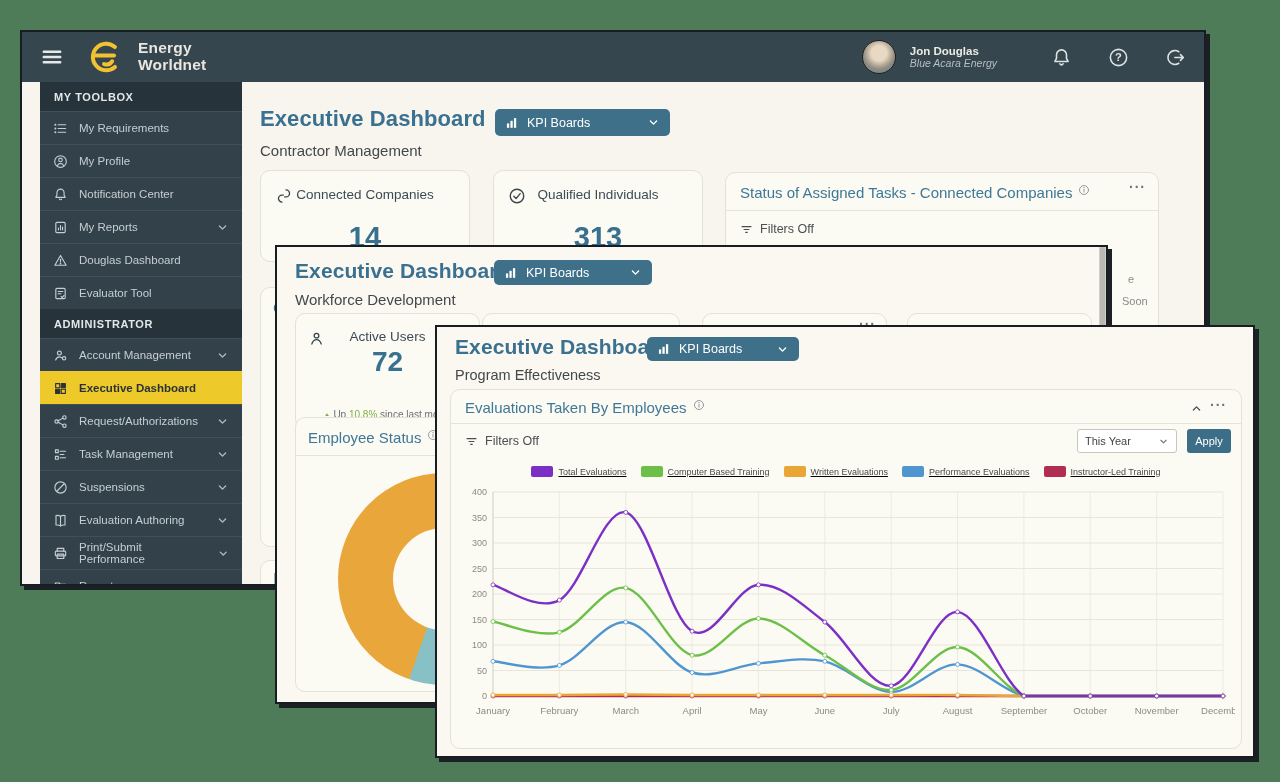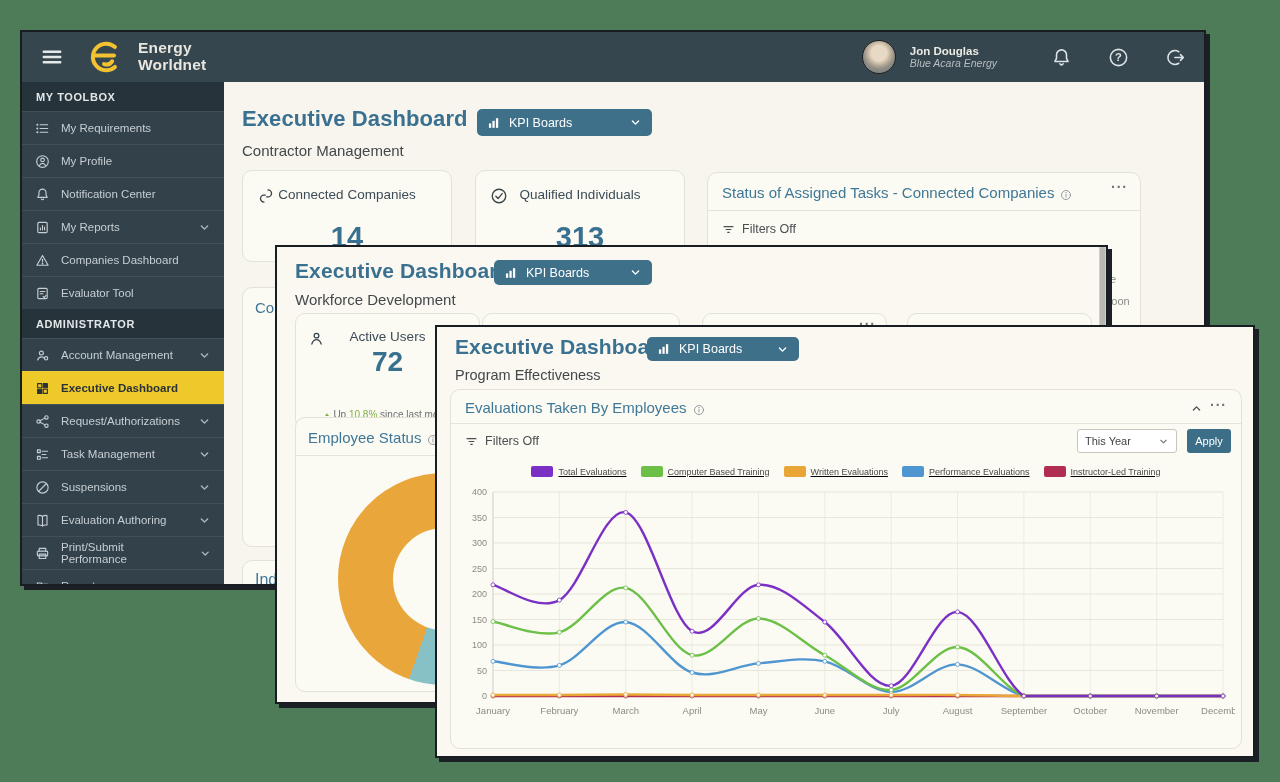--- a/index.html
+++ b/index.html
@@ -17,38 +17,38 @@
   .logo { width:38px; height:38px; margin-left:8px; }
   .brand { color:#e9e6df; font-size:15.5px; font-weight:700; line-height:1.08; letter-spacing:.2px; }
   .grow { flex:1; }
   .avatar { width:34px; height:34px; border-radius:50%; background:radial-gradient(circle at 50% 38%, #e8d9c4 0 30%, #b8ab97 48%, #8e8d86 62%, #6d7b78 100%); border:1px solid #222; }
   .userbox { margin-right:18px; }
   .uname { color:#eceae3; font-size:11.5px; font-weight:700; }
   .ucomp { color:#b6bec2; font-size:10.5px; font-style:italic; }
   .hicon { color:#dde2e4; width:21px; height:21px; display:inline-flex; margin-left:22px; cursor:pointer; }
 
   
-  .w1body { display:flex; height:504px; }
+  .w1body { display:flex; height:504px;padding-left:18px; }
   .sidebar { width:202px; background:#33424a; overflow:hidden; flex:none; }
   .sect { background:#26333a; color:#e2e7e9; font-size:11px; font-weight:700; letter-spacing:.6px; padding:9px 14px 8px; }
   .sitem { height:33px; display:flex; align-items:center; gap:11px; padding:0 13px; color:#c6ced3; font-size:11.5px; border-top:1px solid rgba(255,255,255,.07); cursor:pointer; }
   .sitem:first-of-type { border-top:none; }
   .sitem .i16 { width:15px; height:15px; flex:none; display:inline-flex; }
   .sitem .chev { margin-left:auto; width:13px; height:13px; display:inline-flex; opacity:.85; }
   .sitem.active { background:#edc92a; color:#2b3237; font-weight:700; }
 
   
   .bmain { position:relative; flex:1; background:#f7f5ee; }
   .btitle { font-size:22px; font-weight:800; color:#3a7090; letter-spacing:.1px; }
   .bsub { font-size:15px; color:#43484c; }
   .kpibtn { position:absolute; display:flex; align-items:center; gap:8px; background:#3e7089; color:#fff; border-radius:5px; padding:0 10px; font-size:12.5px; cursor:pointer; }
   .kpibtn .i16 { width:14px; height:14px; display:inline-flex; }
   .kpibtn .chev { margin-left:auto; width:13px; height:13px; display:inline-flex; }
   .card { position:absolute; background:#fbfaf3; border:1px solid #e4e1d5; border-radius:10px; }
-  .ctitle { font-size:15px; color:#3f7897; display:flex; align-items:flex-end; gap:6px; }
+  .ctitle { font-size:15px; color:#3f7897; display:flex; align-items:flex-start; gap:6px; }
   .cinfo { width:12px; height:12px; display:inline-flex; color:#8b9196; }
   .cdots { position:absolute; color:#6d7276; font-size:14px; font-weight:700; letter-spacing:1px; cursor:pointer; }
   .divider { position:absolute; left:0; right:0; height:1px; background:#e6e3d7; }
   .filters { position:absolute; display:flex; align-items:center; gap:7px; font-size:12.5px; color:#4a4f52; }
   .filters .i16 { width:13px; height:13px; display:inline-flex; color:#4a4f52; }
 
   .kpicard { width:210px; height:92px; background:#fbfaf3; border:1px solid #e4e1d5; border-radius:10px; position:relative; flex:none; }
   .kpicard .i16 { position:absolute; left:14px; top:16px; width:18px; height:18px; color:#39444b; }
   .kpilabel { text-align:center; margin-top:16px; font-size:13.5px; color:#3b4c57; }
   .kpival { text-align:center; margin-top:19px; font-size:29px; font-weight:800; color:#38708f; }
@@ -170,21 +170,21 @@
           </span>
         </div>
         <div class="sitem">
           <span class="i16">
             <svg viewBox="0 0 16 16" width="100%" height="100%" fill="none" stroke="currentColor" stroke-width="1.2" stroke-linecap="round" stroke-linejoin="round">
               <path d="M8 2.6 14 13H2z"></path>
               <path d="M8 6.6v3"></path>
               <path d="M8 11.4h.01" stroke-width="1.8"></path>
             </svg>
           </span>
-          <span>Companies Dashboard</span>
+          <span>Douglas Dashboard</span>
         </div>
         <div class="sitem">
           <span class="i16">
             <svg viewBox="0 0 16 16" width="100%" height="100%" fill="none" stroke="currentColor" stroke-width="1.2" stroke-linecap="round" stroke-linejoin="round">
               <rect x="3" y="2.5" width="10" height="11" rx="1.2"></rect>
               <path d="M5.5 5.8h5M5.5 8.2h3"></path>
               <path d="M8.7 11.2l1.1 1.1 2-2.3"></path>
             </svg>
           </span>
           <span>Evaluator Tool</span>

